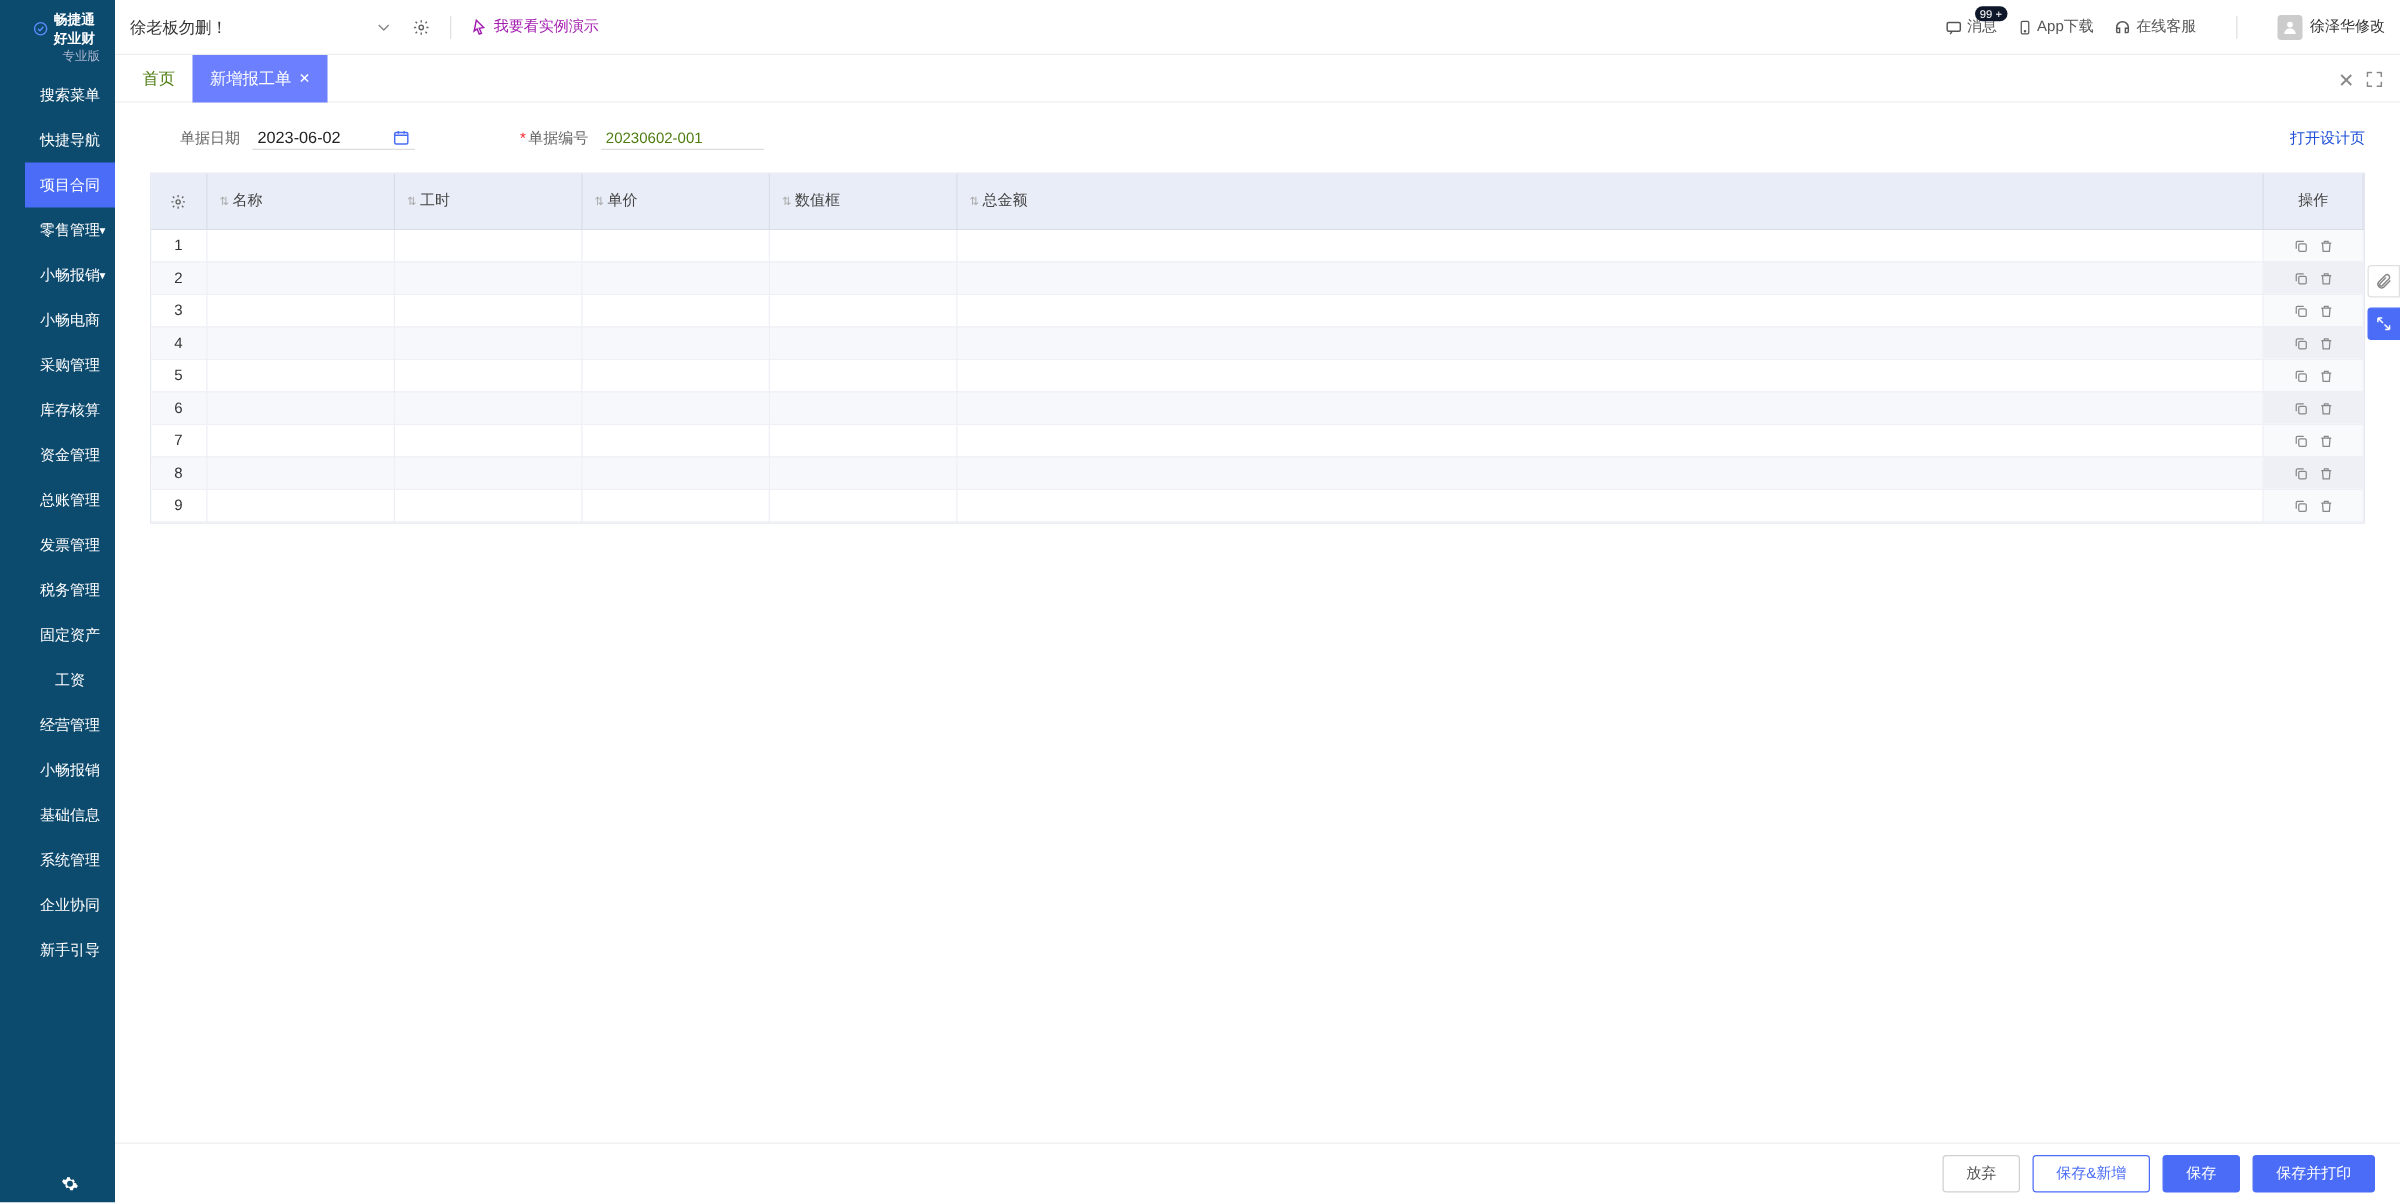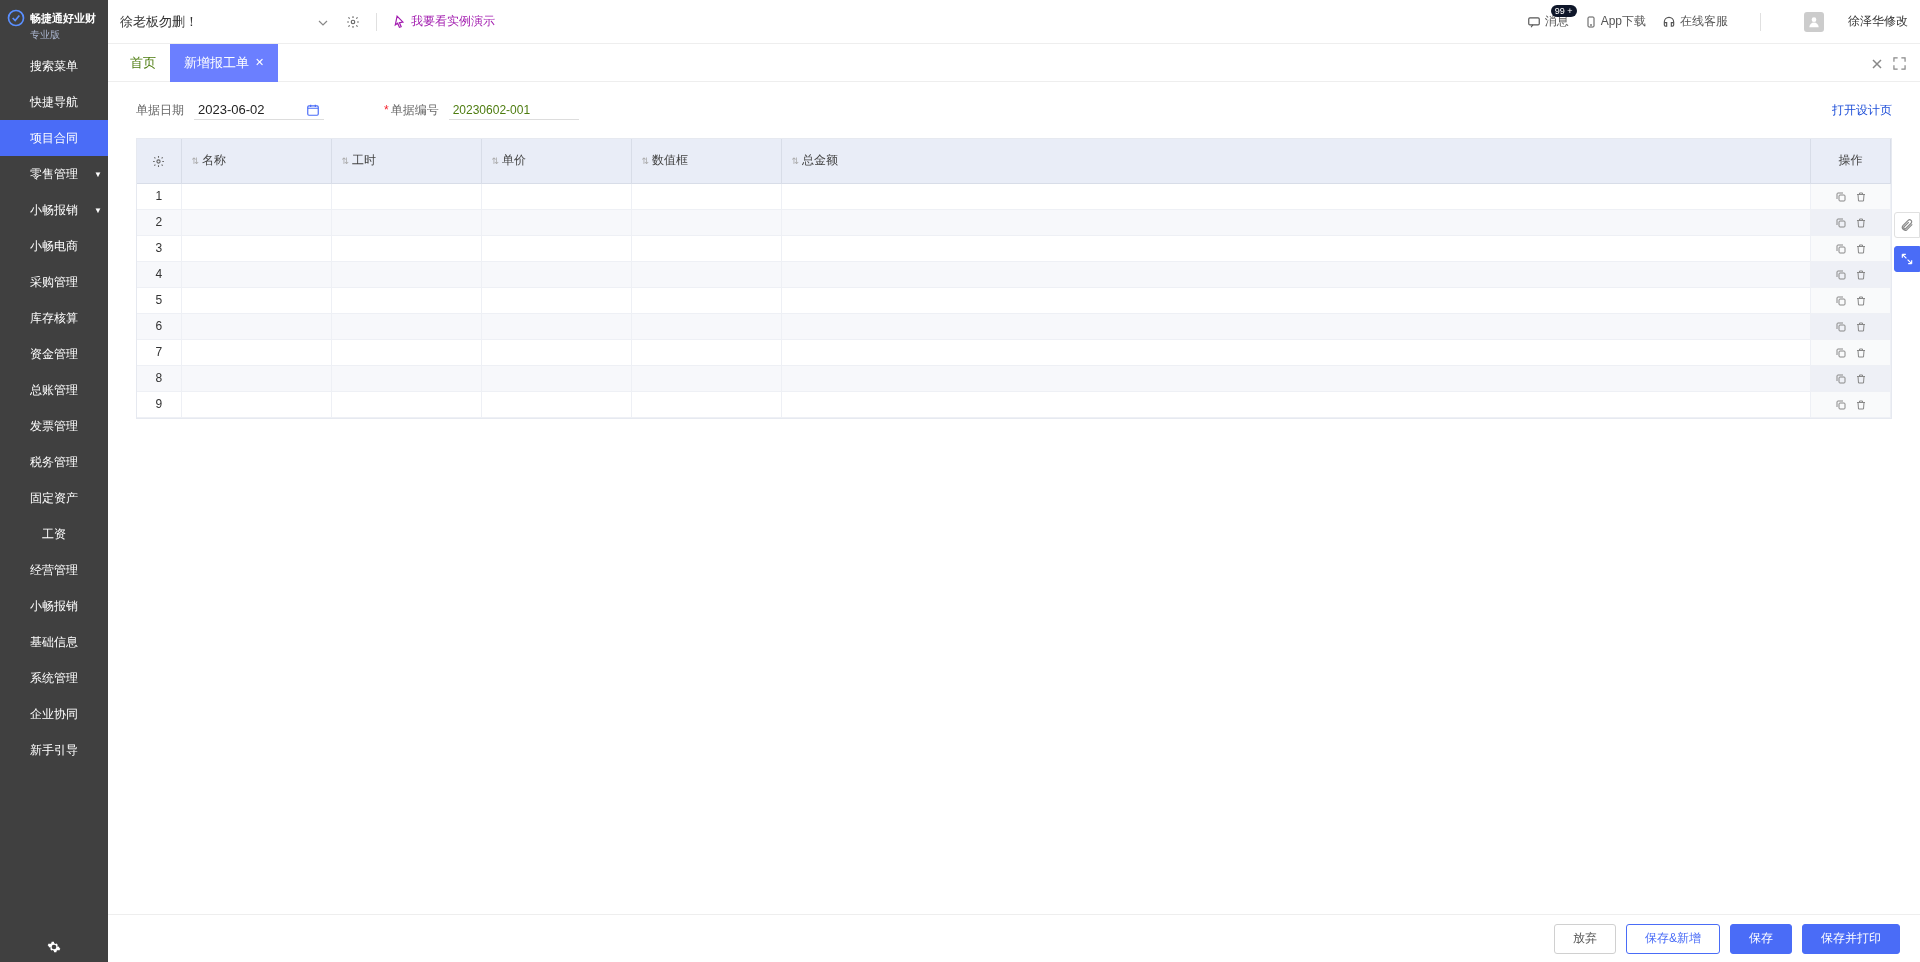--- a/index.html
+++ b/index.html
@@ -1,20 +1,20 @@
 <!DOCTYPE html>
 <html><head>
 <meta charset="utf-8">
 <style>
 * { margin: 0; padding: 0; box-sizing: border-box; }
 body { font-family: "Microsoft YaHei", Arial, sans-serif; font-size: 12px; color: #333; background: #fff; overflow: hidden; }
 .app { display: flex; height: 100vh; }
 
 
-.sidebar { width: 108px; background: #404040; color: #fff; display: flex; flex-direction: column; }
+.sidebar { width: 92px; background: #0c4a6e; color: #fff; display: flex; flex-direction: column; padding-left: 20px; }
 .logo { display: flex; align-items: center; padding: 8px 6px 4px; }
 .logo-icon { width: 20px; height: 20px; margin-right: 4px; }
 .logo-text { font-size: 11px; font-weight: bold; }
 .logo-sub { font-size: 10px; padding: 0 6px 6px 30px; color: #a8b3cc; margin-top: -4px; }
 .side-nav { flex: 1; overflow-y: auto; }
 .side-item { height: 36px; display: flex; align-items: center; justify-content: center; font-size: 12px; cursor: pointer; position: relative; }
 .side-item.active { background: #4a6cf7; }
 .side-item-label { flex: 1; text-align: center; }
 .side-caret { position: absolute; right: 6px; font-size: 8px; }
 .side-footer { height: 30px; display: flex; align-items: center; justify-content: center; font-size: 14px; cursor: pointer; }
@@ -26,35 +26,35 @@
 .header { height: 44px; display: flex; align-items: center; padding: 0 12px; border-bottom: 1px solid #eee; }
 .org-name { font-size: 13px; color: #333; }
 .org-dropdown { margin-left: 120px; color: #888; font-size: 11px; cursor: pointer; }
 .header-gear { margin-left: 18px; color: #666; cursor: pointer; font-size: 13px; }
 .header-divider { margin: 0 16px; width: 1px; height: 18px; background: #e0e0e0; }
 .demo-link { display: flex; align-items: center; color: #a21caf; font-size: 12px; cursor: pointer; }
 .demo-link svg { margin-right: 4px; }
 .header-right { margin-left: auto; display: flex; align-items: center; gap: 16px; }
 .hr-item { display: flex; align-items: center; gap: 4px; color: #555; font-size: 12px; cursor: pointer; position: relative; }
 .badge { position: absolute; top: -8px; right: -8px; background: #0f172a; color: #fff; font-size: 9px; padding: 1px 4px; border-radius: 8px; }
-.user { display: flex; align-items: center; gap: 24px; margin-left: 11px; }
+.user { display: flex; align-items: center; gap: 6px; }
 .avatar { width: 20px; height: 20px; background: #ccc; border-radius: 3px; display: flex; align-items: center; justify-content: center; }
 
 
 .tabs { height: 38px; display: flex; align-items: center; border-bottom: 1px solid #eee; padding: 0 8px; }
 .tab { padding: 0 14px; height: 38px; display: flex; align-items: center; font-size: 13px; color: #4d7c0f; cursor: pointer; gap: 6px; }
 .tab.active { background: #6b7fff; color: #fff; }
 .tab-close { font-size: 11px; cursor: pointer; }
 .tabs-right { margin-left: auto; display: flex; align-items: center; gap: 10px; padding-right: 6px; }
 .tabs-right span { color: #888; cursor: pointer; font-size: 14px; }
 
 
 .content { flex: 1; display: flex; flex-direction: column; padding: 0 0 0 0; min-height: 0; position: relative; }
 .form-row { height: 56px; display: flex; align-items: center; padding: 0 28px; }
-.form-item { display: flex; align-items: center; margin-right: 60px; }
+.form-item { display: flex; align-items: center; margin-right: 60px; margin-left: 24px; }
 .form-label { font-size: 12px; color: #666; margin-right: 10px; }
 .form-value { font-size: 13px; color: #222; font-weight: 500; }
 .date-input { display: flex; align-items: center; border-bottom: 1px solid #ddd; padding: 2px 4px; width: 130px; justify-content: space-between; }
 .cal-icon { color: #4a6cf7; font-size: 13px; }
 .req { color: #f5222d; margin-right: 2px; }
 .placeholder-input { font-size: 12px; color: #4d7c0f; border-bottom: 1px solid #ddd; padding: 2px 4px; width: 130px; }
 .design-link { margin-left: auto; font-size: 12px; color: #1d4ed8; cursor: pointer; }
 
 
 .table-wrap { margin: 0 28px; border: 1px solid #e6e9f0; }

